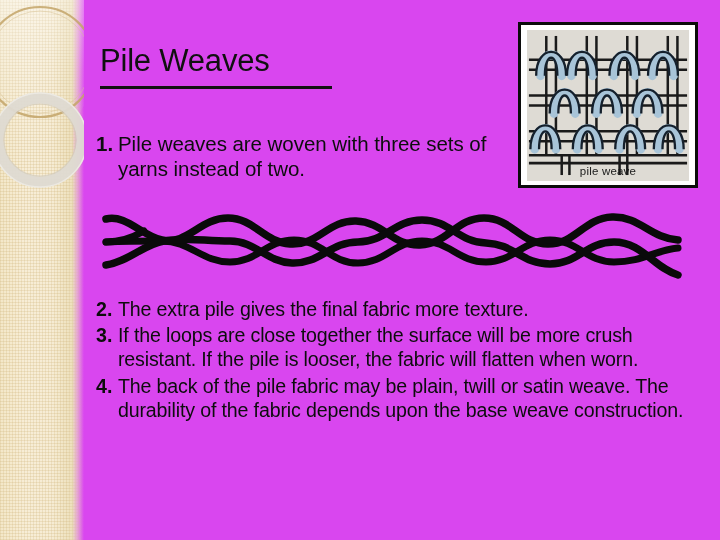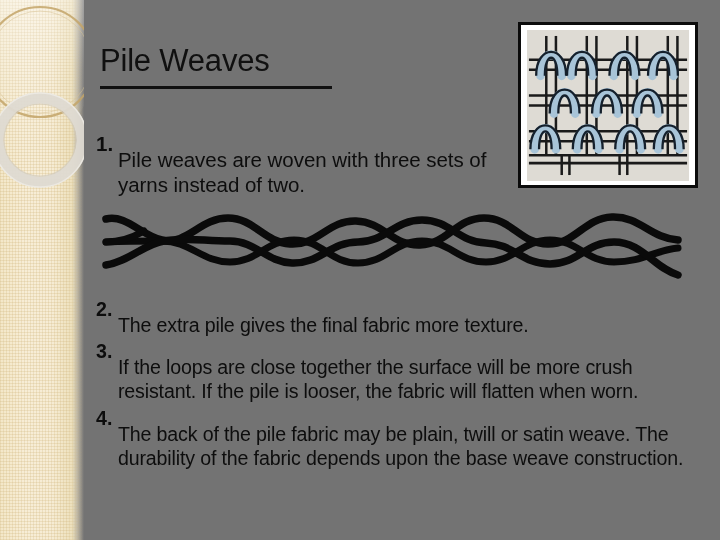--- a/index.html
+++ b/index.html
@@ -11,21 +11,21 @@
     width: 720px;
     height: 540px;
     overflow: hidden;
     font-family: "Liberation Sans", sans-serif;
     position: relative;
   }
 
   #slide {
     position: absolute;
     inset: 0;
-    background: #737373;
+    background: #d946ef;
   }
 
   
   #sidebar {
     position: absolute;
     left: 0;
     top: 0;
     width: 84px;
     height: 540px;
     overflow: hidden;
@@ -102,21 +102,20 @@
     margin-bottom: 1px;
   }
   .li .num {
     flex: 0 0 auto;
     width: 22px;
     text-align: left;
     font-weight: 600;
   }
   .li .txt {
     flex: 1 1 auto;
-    margin-top: 16px;
   }
 
   #group-1 { top: 131px; width: 430px; font-size: 20.5px; line-height: 25px; }
   #group-1 .txt { letter-spacing: -0.05px; }
 
   #group-2 { top: 297px; font-size: 19.6px; line-height: 24.2px; width: 604px; }
   #group-2 .li { margin-bottom: 2px; }
   #group-2 .txt { letter-spacing: -0.15px; }
 
   
@@ -250,20 +249,21 @@
         </g>
         <g stroke="#1a1a1a" stroke-width="2.6" fill="none">
           <line x1="2" y1="126" x2="166" y2="126"></line>
           <line x1="2" y1="134" x2="166" y2="134"></line>
           <line x1="36" y1="126" x2="36" y2="146"></line>
           <line x1="44" y1="126" x2="44" y2="146"></line>
           <line x1="96" y1="126" x2="96" y2="146"></line>
           <line x1="104" y1="126" x2="104" y2="146"></line>
         </g>
       </svg>
+      <div id="pic-caption">pile weave</div>
     </div>
   </div>
 
   <div class="olist" id="group-1">
     <div class="li">
       <span class="num">1.</span>
       <span class="txt">Pile weaves are woven with three sets of yarns instead of two.</span>
     </div>
   </div>
 

